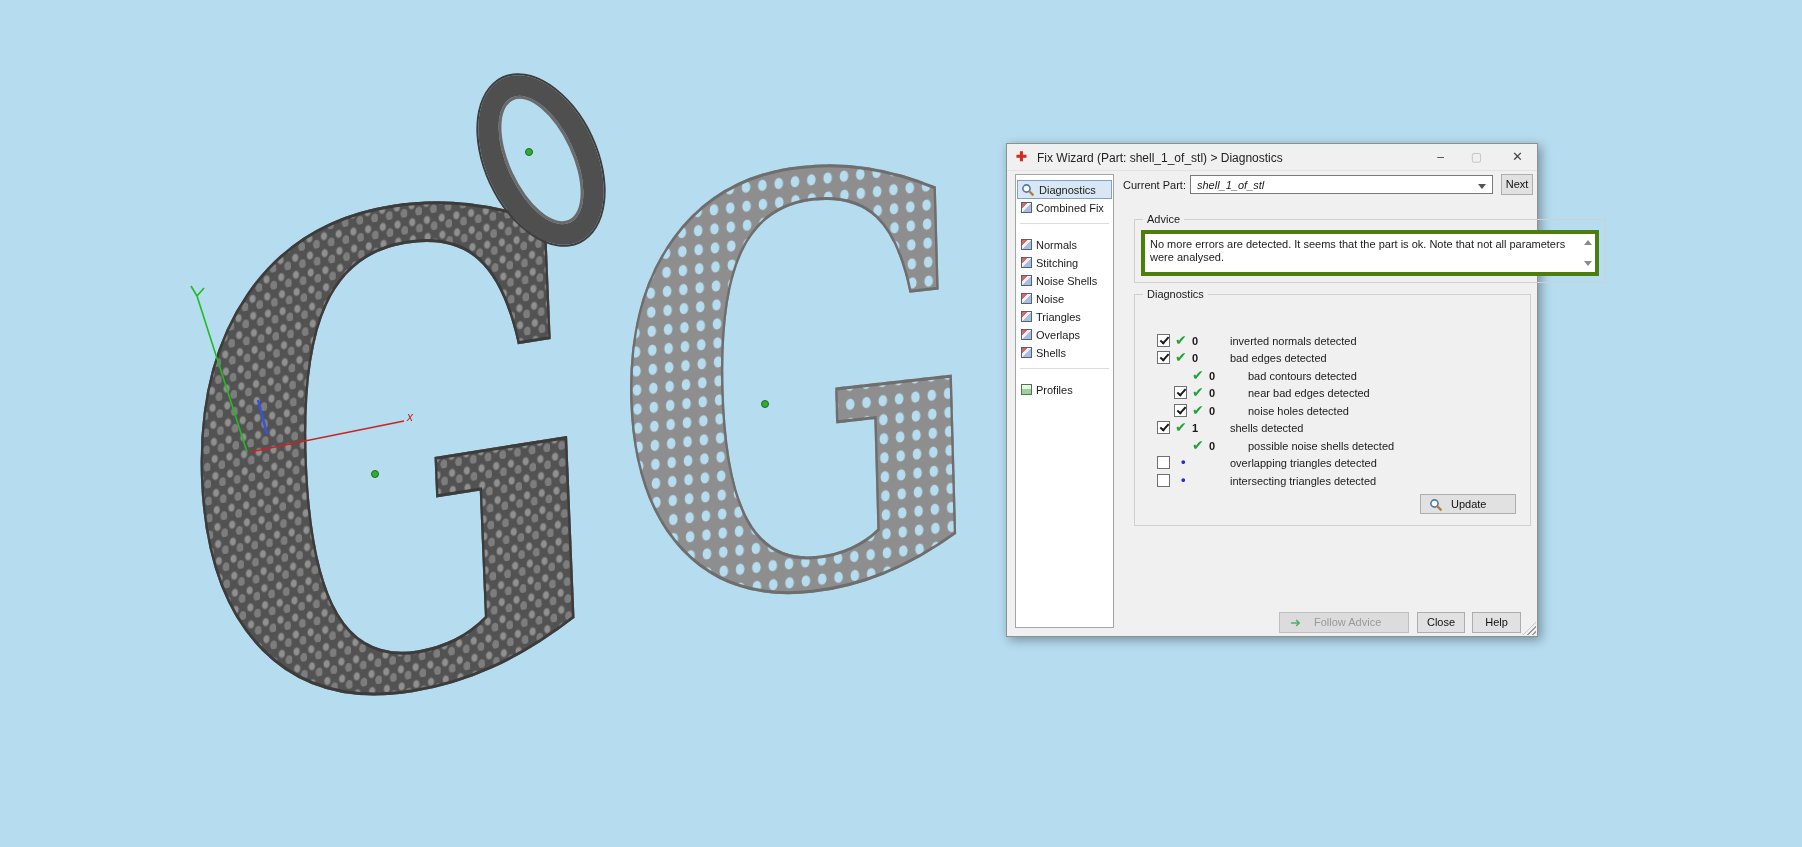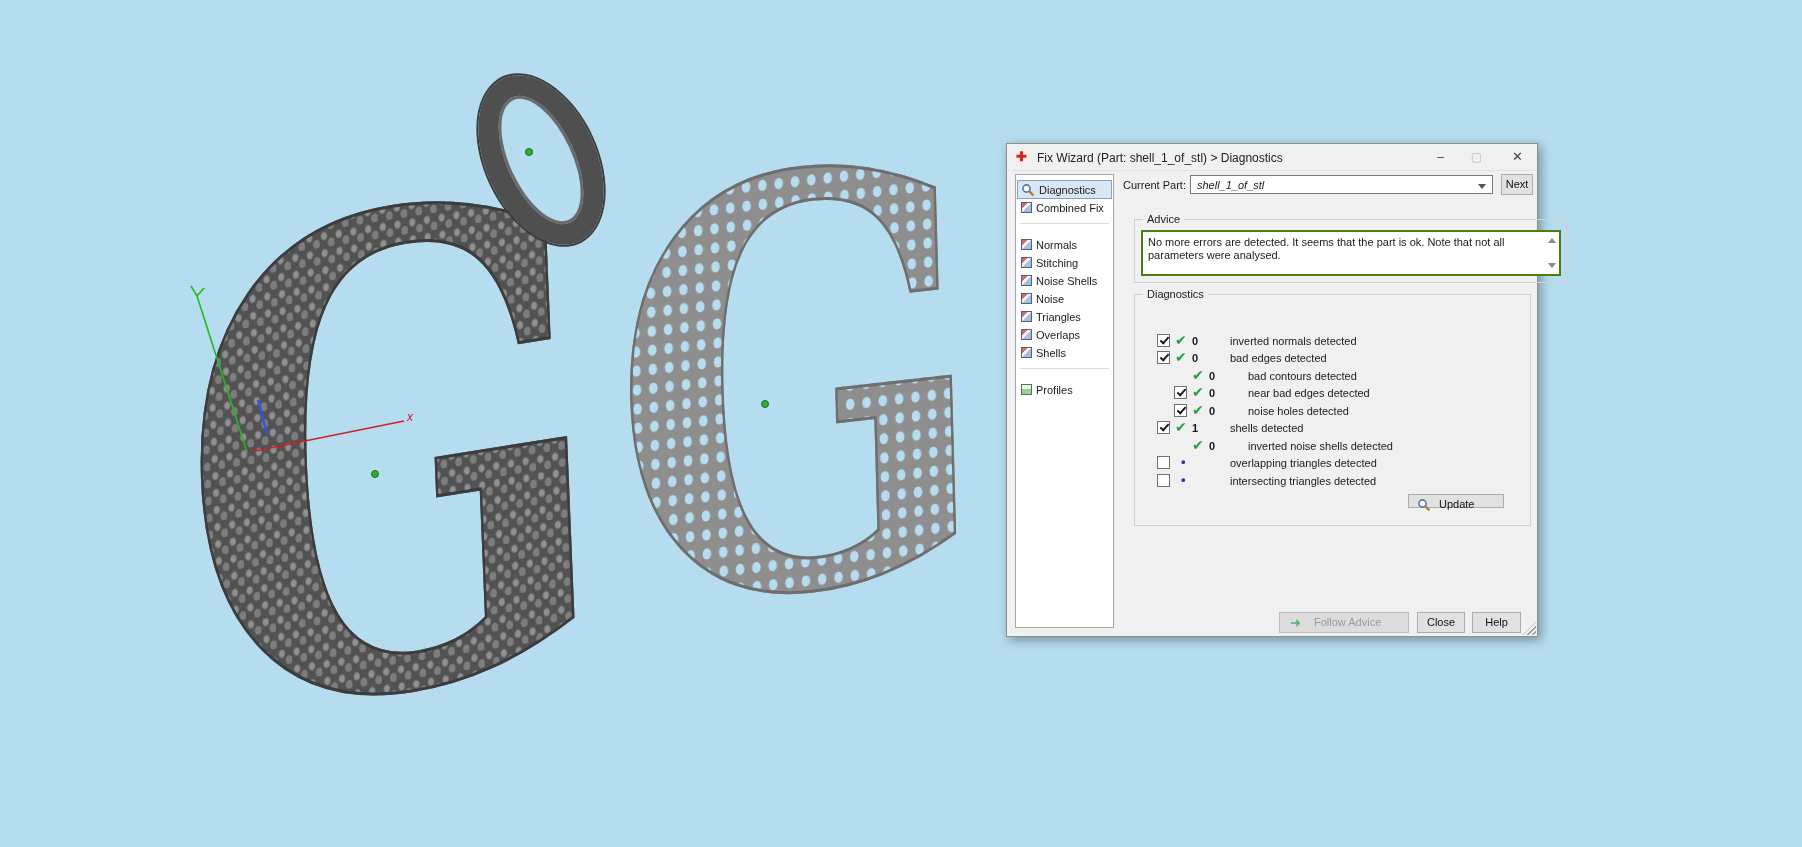--- a/index.html
+++ b/index.html
@@ -122,24 +122,24 @@
   }
   .mag-ico{width:14px;height:14px;flex:0 0 14px;}
   .side-sep{position:absolute;left:4px;right:4px;height:1px;background:#dcdcdc;}
   
   .groupbox{
     position:absolute;border:1px solid #d0d0d0;box-sizing:border-box;
   }
   .groupbox-label{
     position:absolute;left:8px;top:-7px;background:#f0f0f0;padding:0 4px;
   }
-  #advice-group{left:127px;top:75px;width:434px;height:64px;}
+  #advice-group{left:127px;top:75px;width:472px;height:64px;}
   #advice-box{
     position:absolute;left:6px;top:10px;right:6px;bottom:6px;
-    background:#fff;border:2px solid #4d7c0f;
+    background:#fff;border:4px solid #4d7c0f;
   }
   #advice-text{position:absolute;left:5px;top:4px;right:22px;line-height:13px;}
   .scroll-arrow{
     position:absolute;right:3px;width:0;height:0;
     border-left:4px solid transparent;border-right:4px solid transparent;
   }
   #advice-scroll-up{top:6px;border-bottom:5px solid #8a8a8a;}
   #advice-scroll-down{bottom:6px;border-top:5px solid #8a8a8a;}
   #diagnostics-group{left:127px;top:150px;width:397px;height:232px;}
   
@@ -167,21 +167,21 @@
   .status-check.ind1{left:57px;}
   .status-dot{
     position:absolute;top:-1px;left:46px;color:#2233cc;font-size:13px;font-weight:bold;
   }
   .row-count{position:absolute;top:2px;font-weight:bold;}
   .row-count.ind0{left:57px;}
   .row-count.ind1{left:74px;}
   .row-label{position:absolute;top:2px;}
   .row-label.ind0{left:95px;}
   .row-label.ind1{left:113px;}
-  #update-button{left:273px;top:199px;width:96px;height:14px;}
+  #update-button{left:285px;top:199px;width:96px;height:20px;}
   #update-button .mag-ico{position:absolute;left:8px;top:3px;}
   #update-label{position:absolute;left:30px;top:3px;}
   
   #follow-advice-button{
     left:272px;top:468px;width:130px;height:21px;
     background:#dcdcdc;border:1px solid #bfbfbf;color:#9a9a9a;
   }
   #follow-advice-arrow{
     position:absolute;left:10px;top:3px;color:#57b06a;font-size:13px;line-height:14px;
   }
@@ -331,21 +331,21 @@
     </div>
     <div class="diag-row" style="top:125px">
       <span class="cb checked ind0"></span>
       <span class="status-check ind0">✔</span>
       <span class="row-count ind0">1</span>
       <span class="row-label ind0">shells detected</span>
     </div>
     <div class="diag-row" style="top:143px">
       <span class="status-check ind1">✔</span>
       <span class="row-count ind1">0</span>
-      <span class="row-label ind1">inverted noise shells detected</span>
+      <span class="row-label ind1">possible noise shells detected</span>
     </div>
     <div class="diag-row" style="top:160px">
       <span class="cb ind0"></span>
       <span class="status-dot">•</span>
       <span class="row-label ind0">overlapping triangles detected</span>
     </div>
     <div class="diag-row" style="top:178px">
       <span class="cb ind0"></span>
       <span class="status-dot">•</span>
       <span class="row-label ind0">intersecting triangles detected</span>

